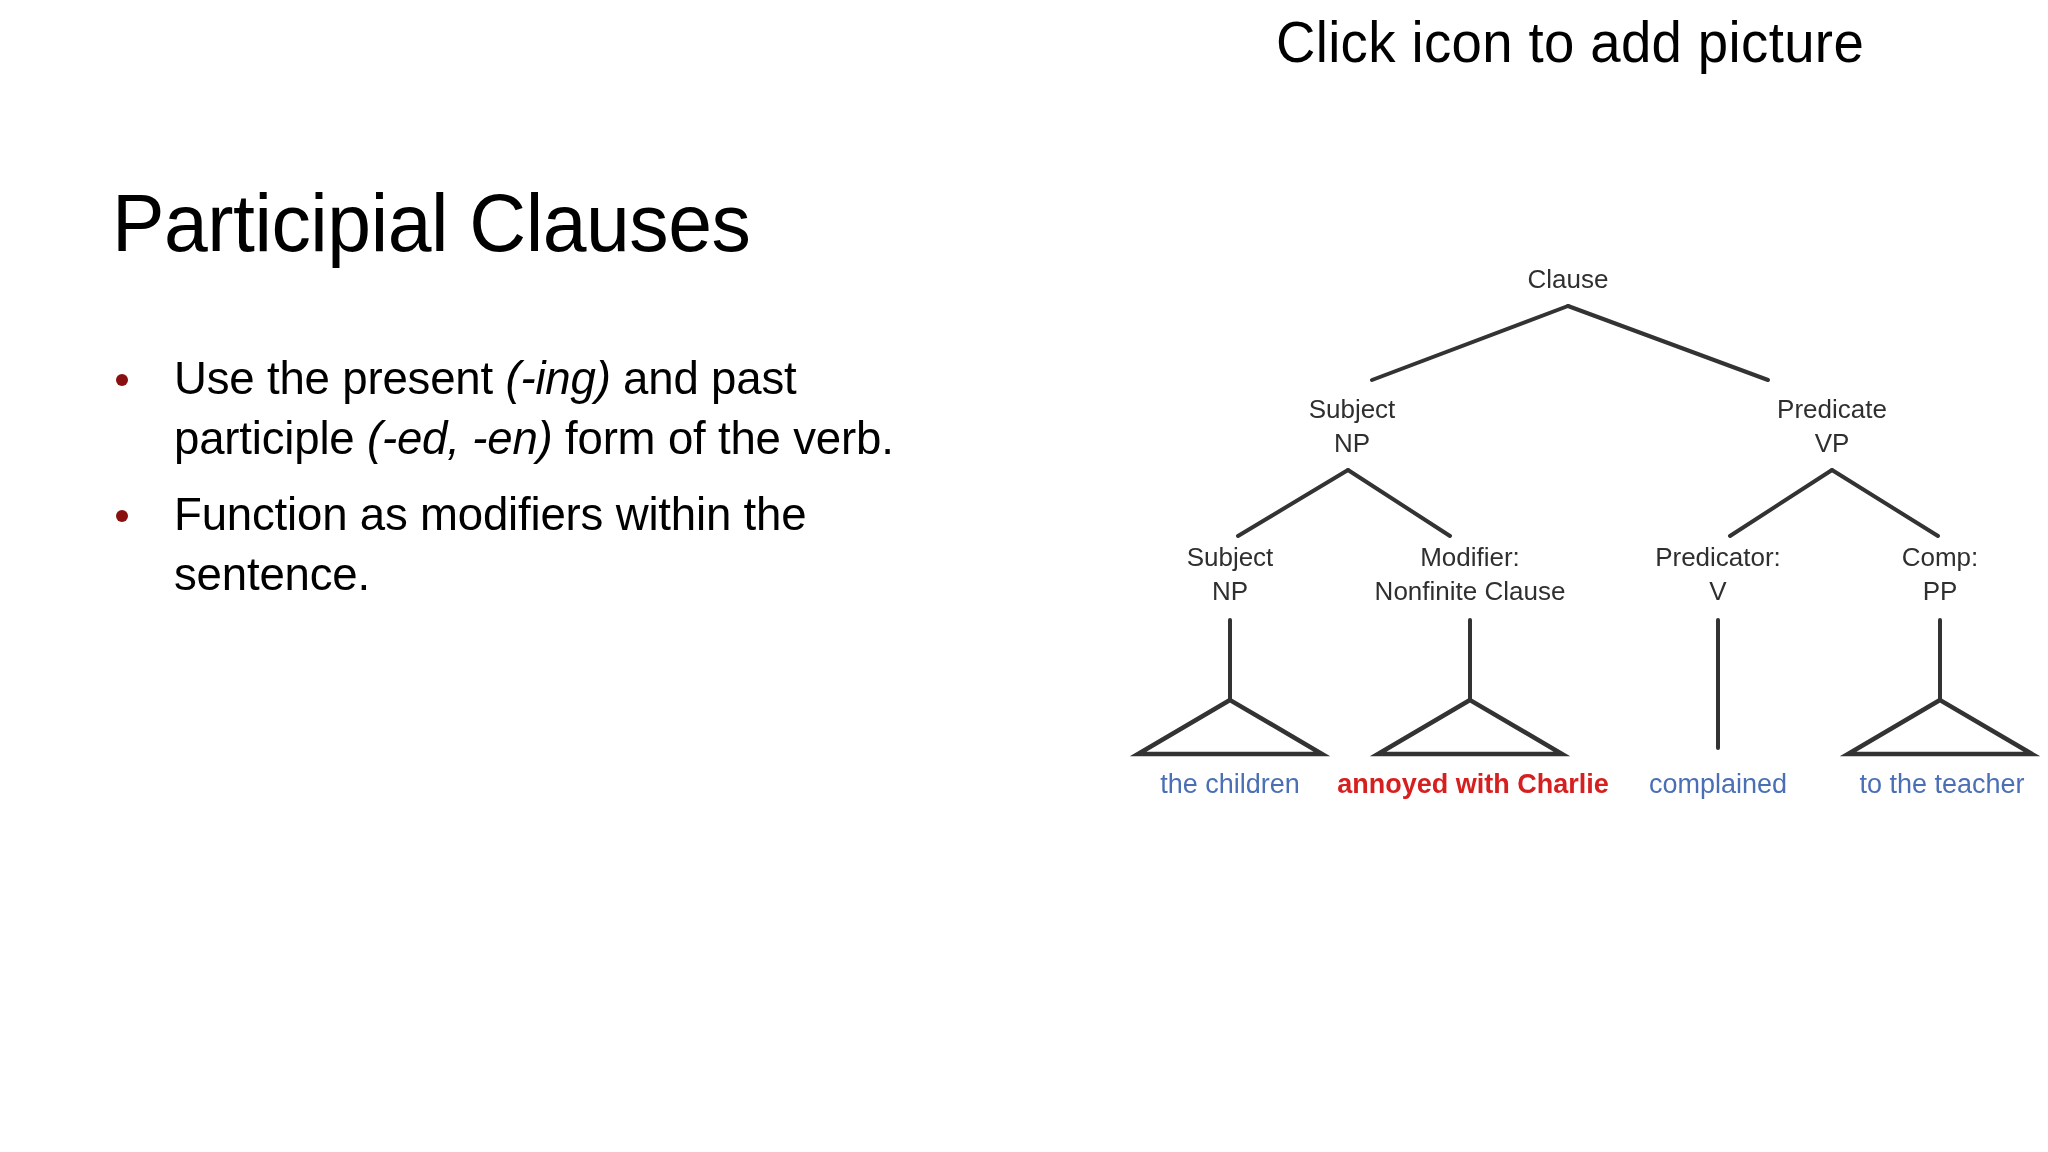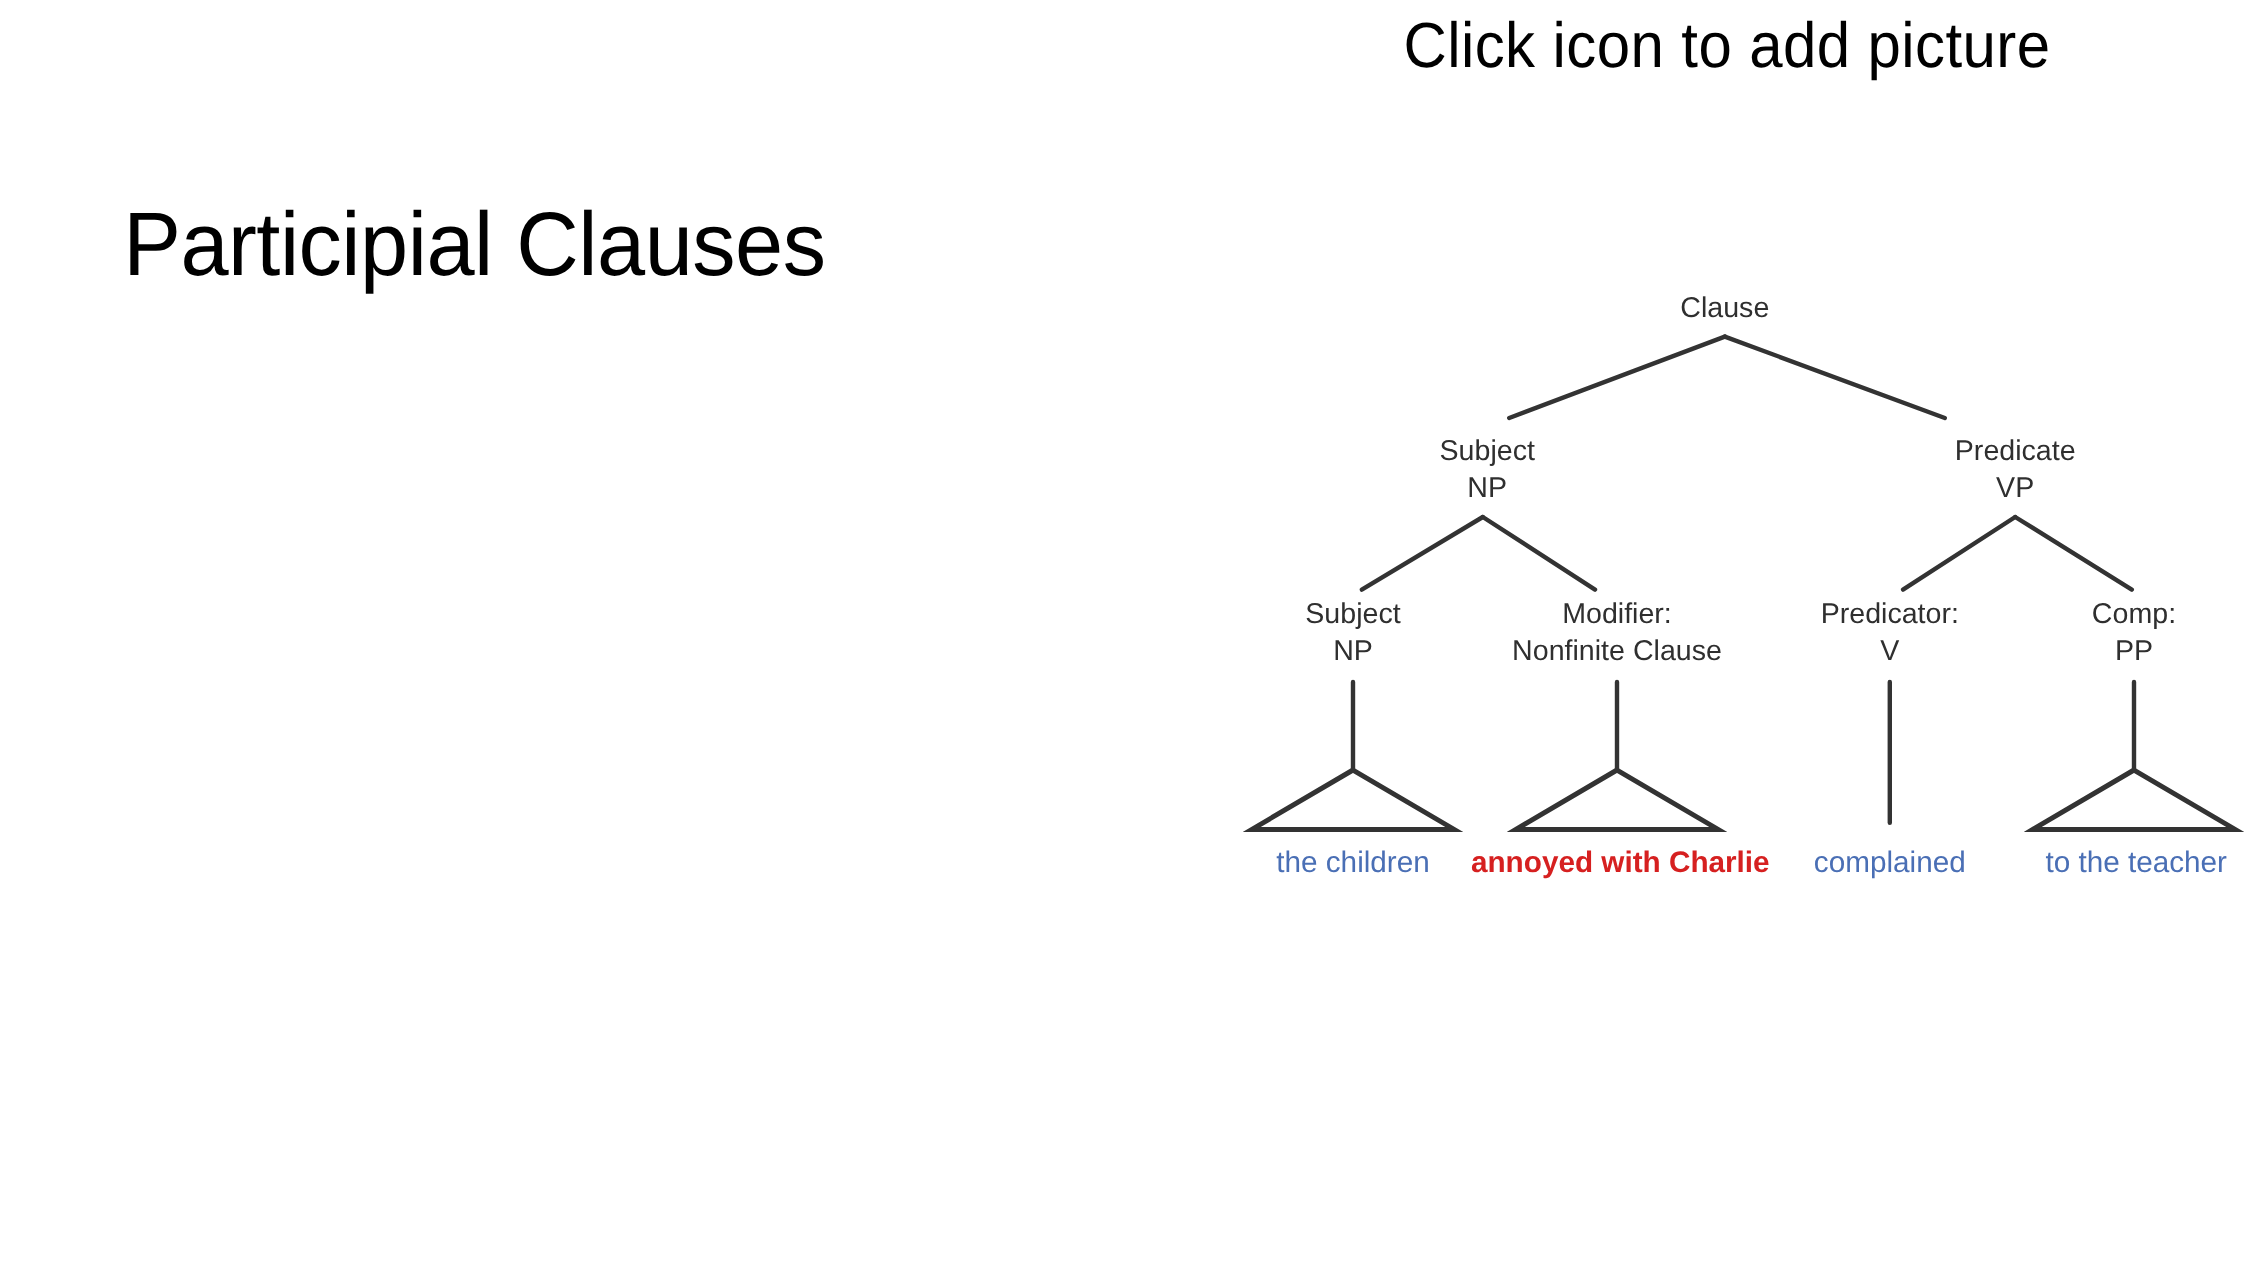--- a/index.html
+++ b/index.html
@@ -142,21 +142,33 @@
 <body>
 
 <div id="slide" style="background: rgb(255, 255, 255);">
 
   <div id="picture-placeholder-text">Click icon to add picture</div>
 
   <div id="slide-title">Participial Clauses</div>
 
   <div id="bullet-list">
 
-
+    <div class="bullet-row">
+      <span class="bullet-marker">
+        <span class="bullet-dot" style="background: rgb(138, 16, 16);"></span>
+      </span>
+      <span class="bullet-text"><span>Use the present </span><i>(-ing)</i><span> and past participle </span><i>(-ed, -en)</i><span> form of the verb.</span></span>
+    </div>
+
+    <div class="bullet-row">
+      <span class="bullet-marker">
+        <span class="bullet-dot" style="background: rgb(138, 16, 16);"></span>
+      </span>
+      <span class="bullet-text"><span>Function as modifiers within the sentence.</span></span>
+    </div>
 
 
   </div>
 
   <div id="syntax-tree">
     <svg id="tree-svg" viewBox="0 0 940 575" xmlns="http://www.w3.org/2000/svg">
 
       <text class="tree-label" x="448" y="40" style="fill: rgb(47, 47, 47);">Clause</text>
 
       <line class="tree-edge" x1="448" y1="58" x2="252" y2="132" style="stroke: rgb(51, 51, 51);"></line>

